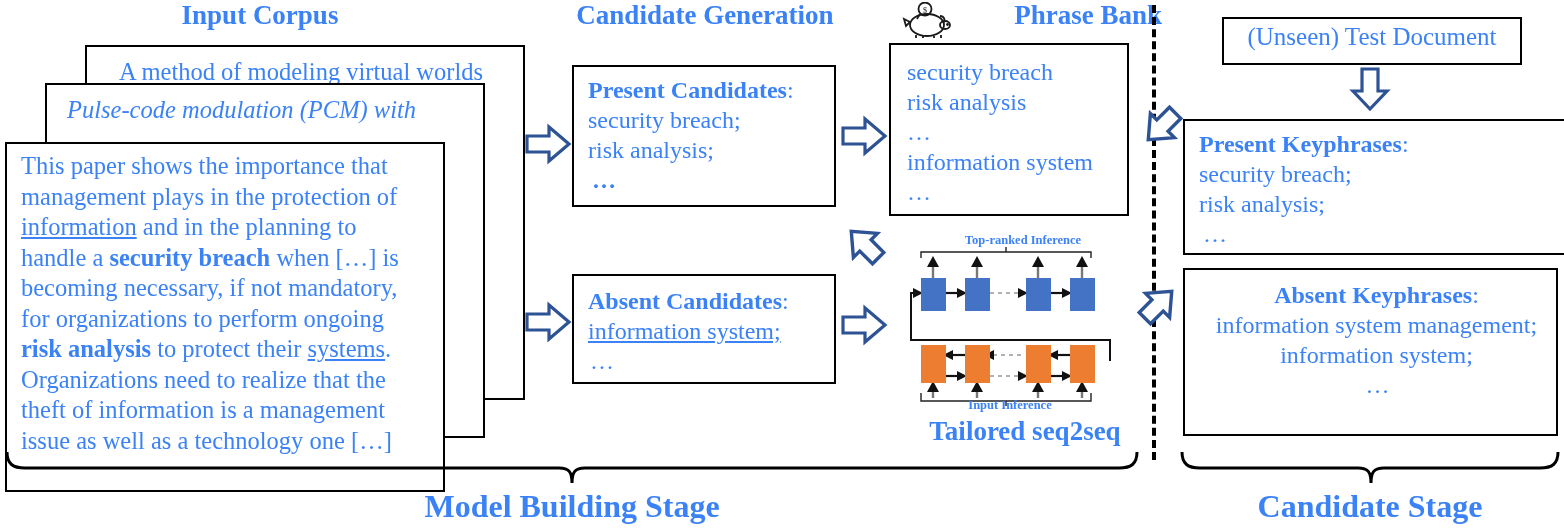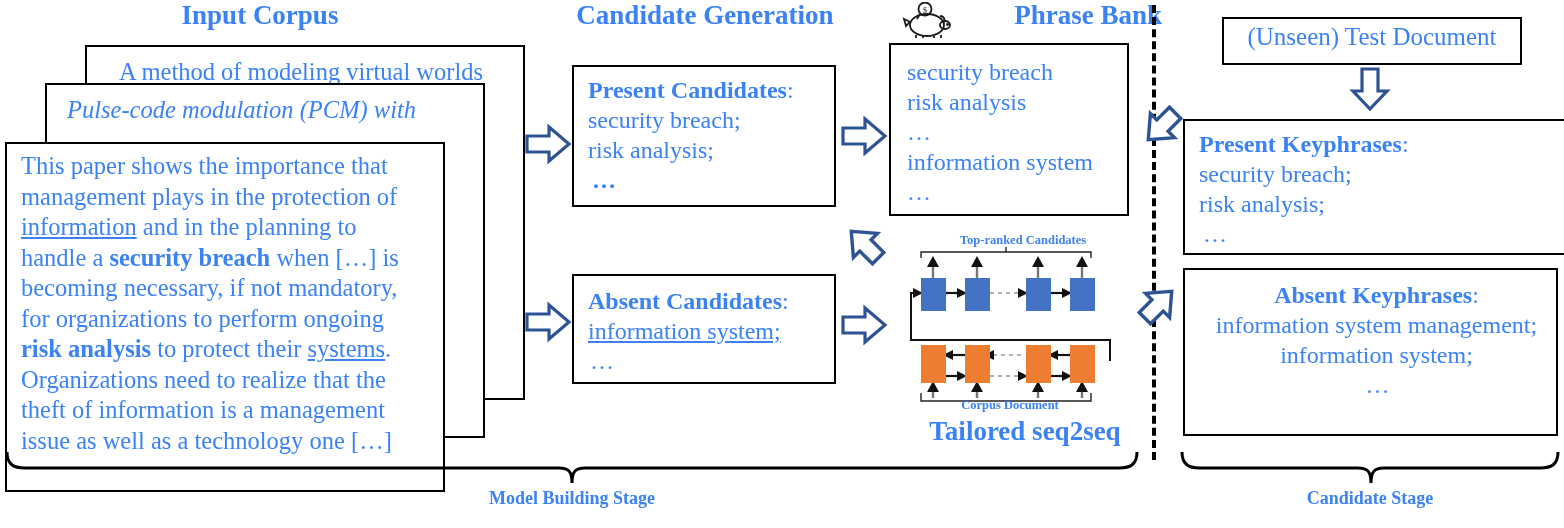--- a/index.html
+++ b/index.html
@@ -21,21 +21,21 @@
   
   .sect-title {
     font-weight: bold;
     font-size: 27px;
     line-height: 1.0;
     white-space: nowrap;
     text-align: center;
   }
   .stage-label {
     font-weight: bold;
-    font-size: 18px;
+    font-size: 32px;
     white-space: nowrap;
     text-align: center;
   }
 
   
   .box {
     box-sizing: border-box;
     background: #ffffff;
     border: 2px solid #000000;
   }
@@ -191,21 +191,21 @@
       <div>security breach</div>
       <div>risk analysis</div>
       <div>…</div>
       <div>information system</div>
       <div>…</div>
     </div>
   </div>
 
   <div class="abs" style="left:905px; top:233px; width:240px; height:180px;">
 
-    <div class="abs mini-label" style="left:28px; top:0px; width:180px;">Top-ranked Candidates</div>
+    <div class="abs mini-label" style="left:28px; top:0px; width:180px;">Top-ranked Inference</div>
 
     <svg class="abs" style="left:0; top:0;" width="240" height="180" viewBox="0 0 240 180">
 
       <path d="M16 25 L16 19 L101 19 L101 14 L101 19 L186 19 L186 25" fill="none" stroke="#222" stroke-width="1.4"></path>
 
       <g stroke="#777" stroke-width="2.4" fill="none">
         <path d="M28 45 L28 30"></path>
           <path d="M72 45 L72 30"></path>
         <path d="M133 45 L133 30"></path>
           <path d="M177 45 L177 30"></path>
@@ -273,21 +273,21 @@
     <div class="cell cell-blue" style="left:16px; top:45px; width:25px; height:33px;"></div>
     <div class="cell cell-blue" style="left:60px; top:45px; width:25px; height:33px;"></div>
     <div class="cell cell-blue" style="left:121px; top:45px; width:25px; height:33px;"></div>
     <div class="cell cell-blue" style="left:165px; top:45px; width:25px; height:33px;"></div>
 
     <div class="cell cell-orange" style="left:16px; top:112px; width:25px; height:38px;"></div>
     <div class="cell cell-orange" style="left:60px; top:112px; width:25px; height:38px;"></div>
     <div class="cell cell-orange" style="left:121px; top:112px; width:25px; height:38px;"></div>
     <div class="cell cell-orange" style="left:165px; top:112px; width:25px; height:38px;"></div>
 
-    <div class="abs mini-label" style="left:50px; top:165px; width:110px;">Corpus Document</div>
+    <div class="abs mini-label" style="left:50px; top:165px; width:110px;">Input Inference</div>
   </div>
 
   <div class="abs sect-title" style="left:900px; top:418px; width:250px; text-align:center;">Tailored seq2seq</div>
 
   <div class="abs divider" style="left:1152px; top:5px;"></div>
 
   <div class="abs box" style="left:1222px; top:17px; width:300px; height:48px;">
     <div class="center-text" style="padding-top:4px;">(Unseen) Test Document</div>
   </div>
 

